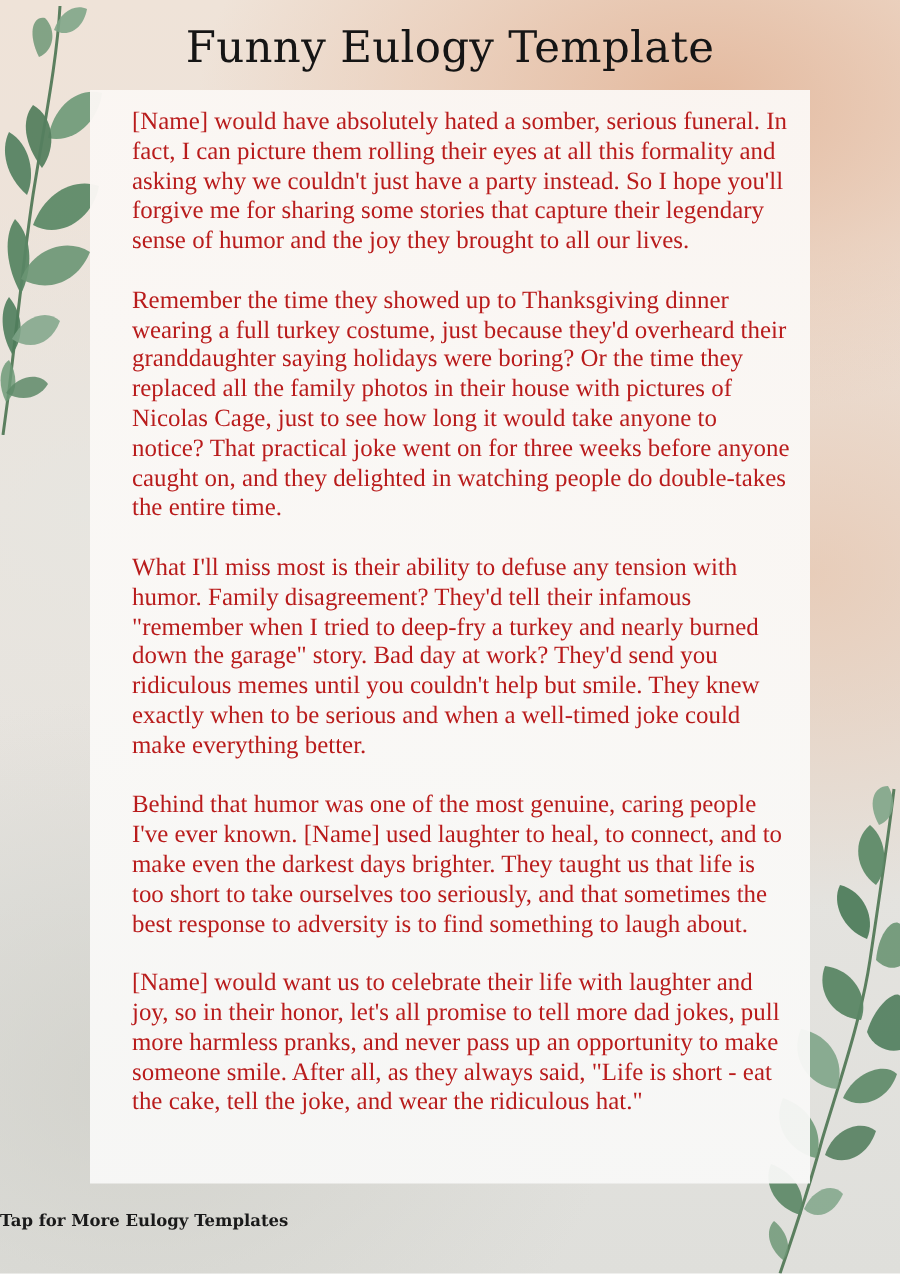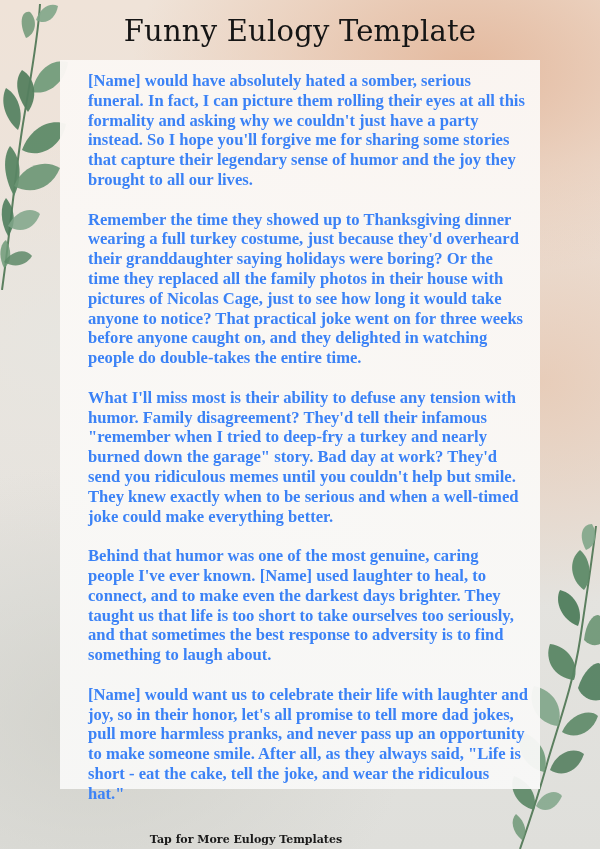--- a/index.html
+++ b/index.html
@@ -39,32 +39,30 @@
       background: linear-gradient(180deg, rgba(251,247,244,0.96) 0%, rgba(250,249,247,0.95) 60%, rgba(248,248,247,0.95) 100%);
     }
     .content {
       position: absolute;
       left: 88px;
       top: 71px;
       width: 440px;
       font-family: "Liberation Serif", serif;
       font-size: 16.6px;
       line-height: 19.8px;
-      color: #3b82f6;
-      font-weight: bold;
+      color: #b91c1c;
     }
     .content p {
       margin: 0 0 19.8px 0;
     }
     .footer-link {
       position: absolute;
-      top: 833px;
+      top: 807px;
       left: 0;
       width: 492px;
-      text-align: center;
       font-family: "DejaVu Serif", serif;
       font-weight: bold;
       font-size: 11px;
       color: #1a1a1a;
       cursor: pointer;
       text-decoration: none;
     }
     .leaf-art {
       position: absolute;
     }

